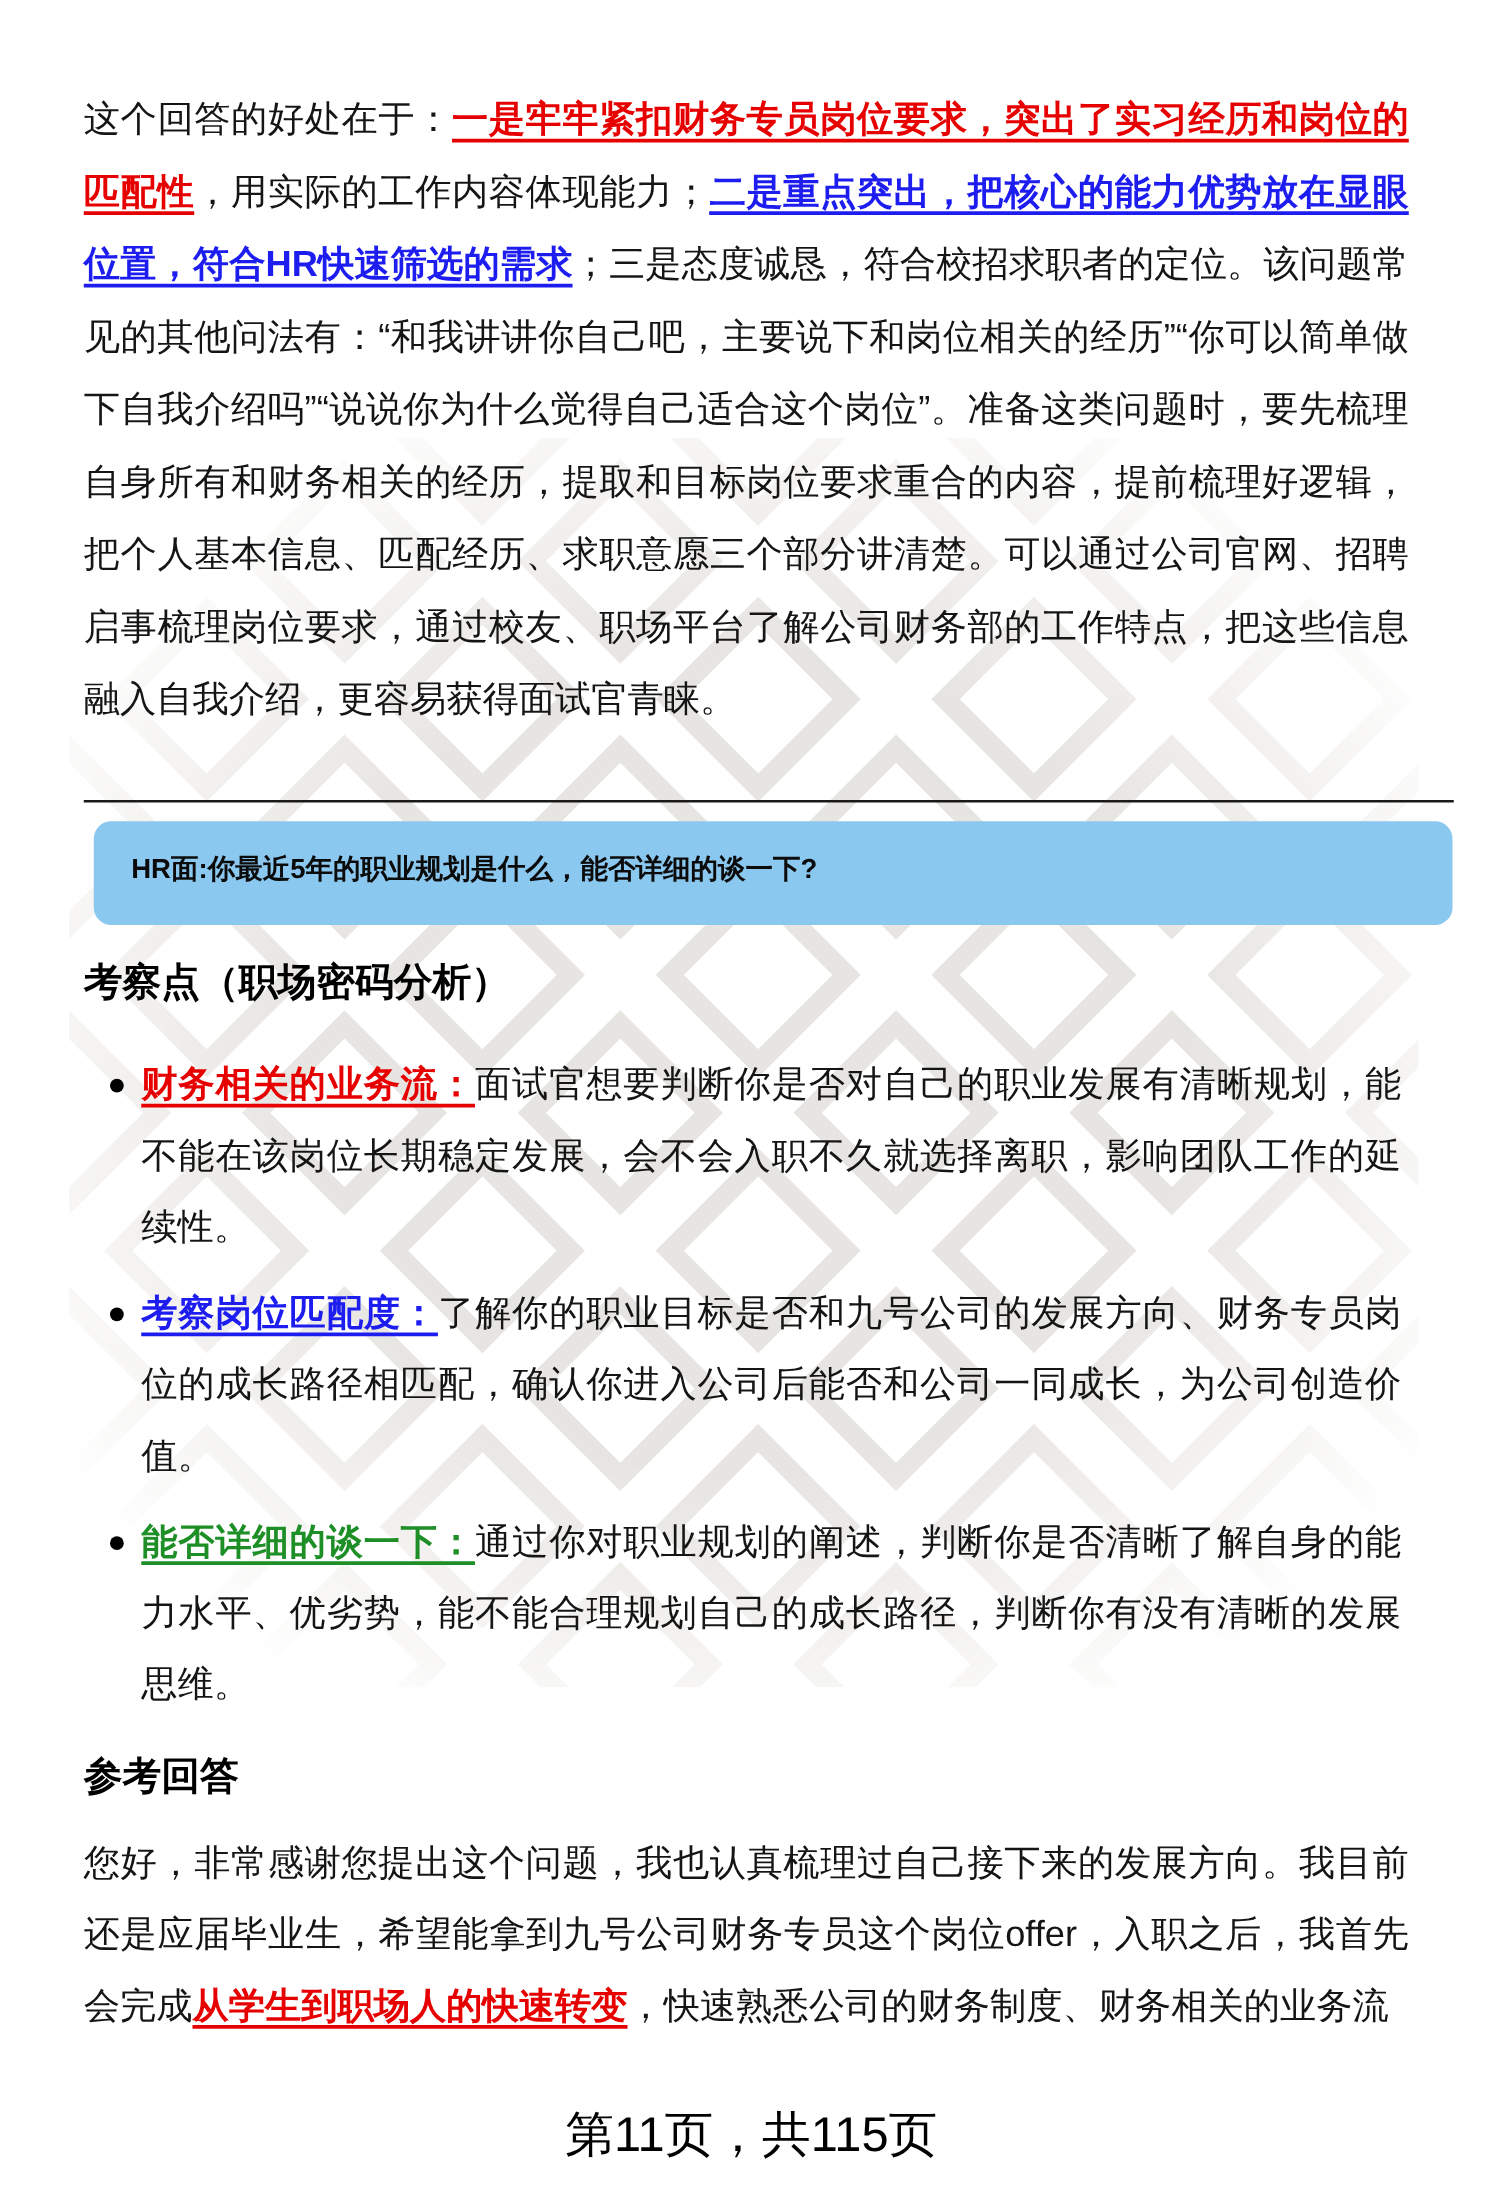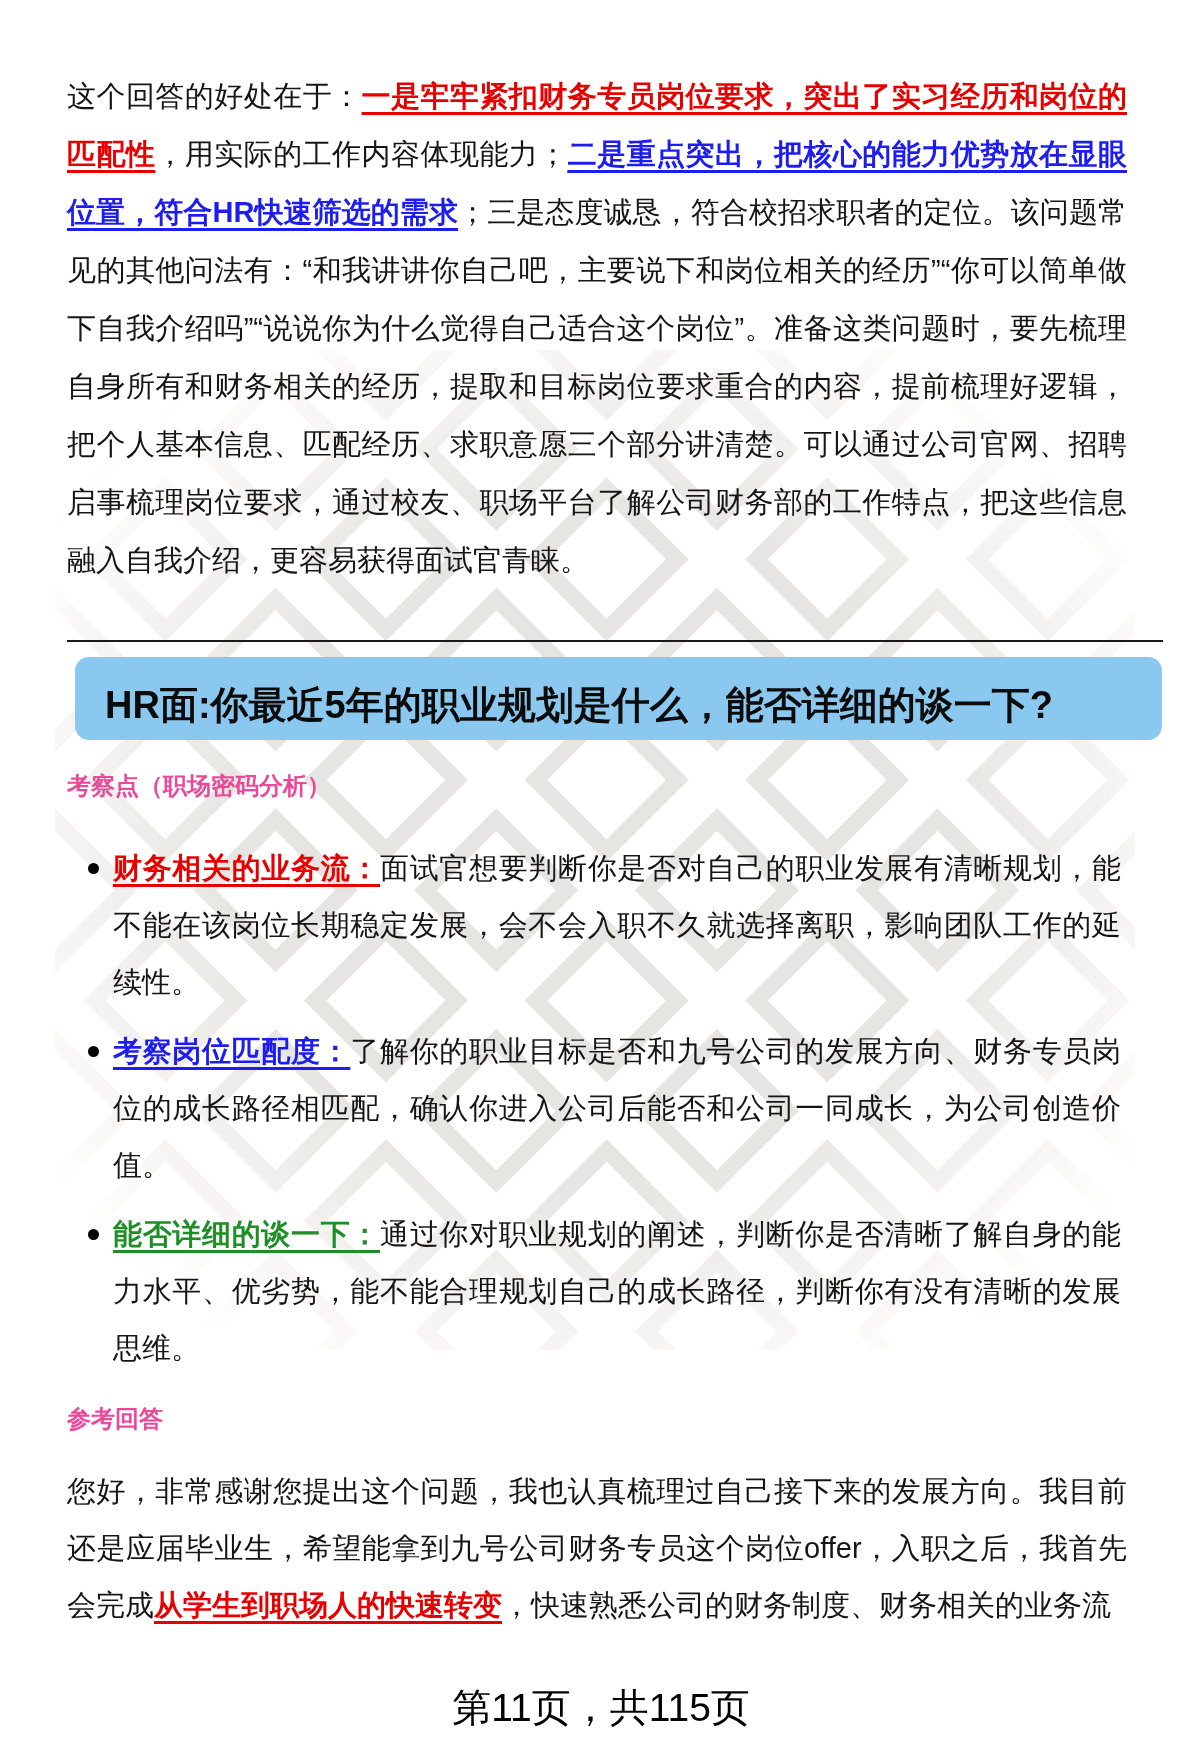--- a/index.html
+++ b/index.html
@@ -33,29 +33,29 @@
   .divider{
     border:none;border-top:2px solid #1a1a1a;
     width:1096px;margin:51px 0 0 0;
   }
   .qbox{
     margin:15px 0 0 8px;
     width:1087px;height:83px;
     background:#8bc8ef;border-radius:14px;
     box-sizing:border-box;
     padding:23px 10px 0 30px;
-    font-size:38px;font-weight:700;color:#0b0b0b;
+    font-size:22px;font-weight:700;color:#0b0b0b;
     white-space:nowrap;
   }
   h2.sec{
     margin:26px 0 0 0;
-    font-size:24px;font-weight:700;color:#ec4899;
+    font-size:31px;font-weight:700;color:#000000;
     line-height:40px;
   }
-  h2.sec2{margin-top:24px;font-family:Liberation Mono, monospace;}
+  h2.sec2{margin-top:24px;}
   ul.points{
     list-style:none;
     margin:34px 0 0 23px;padding:0;
   }
   ul.points li{
     position:relative;
     width:1008px;
     padding-left:23px;
     font-size:29px;line-height:57px;
     text-align:justify;

